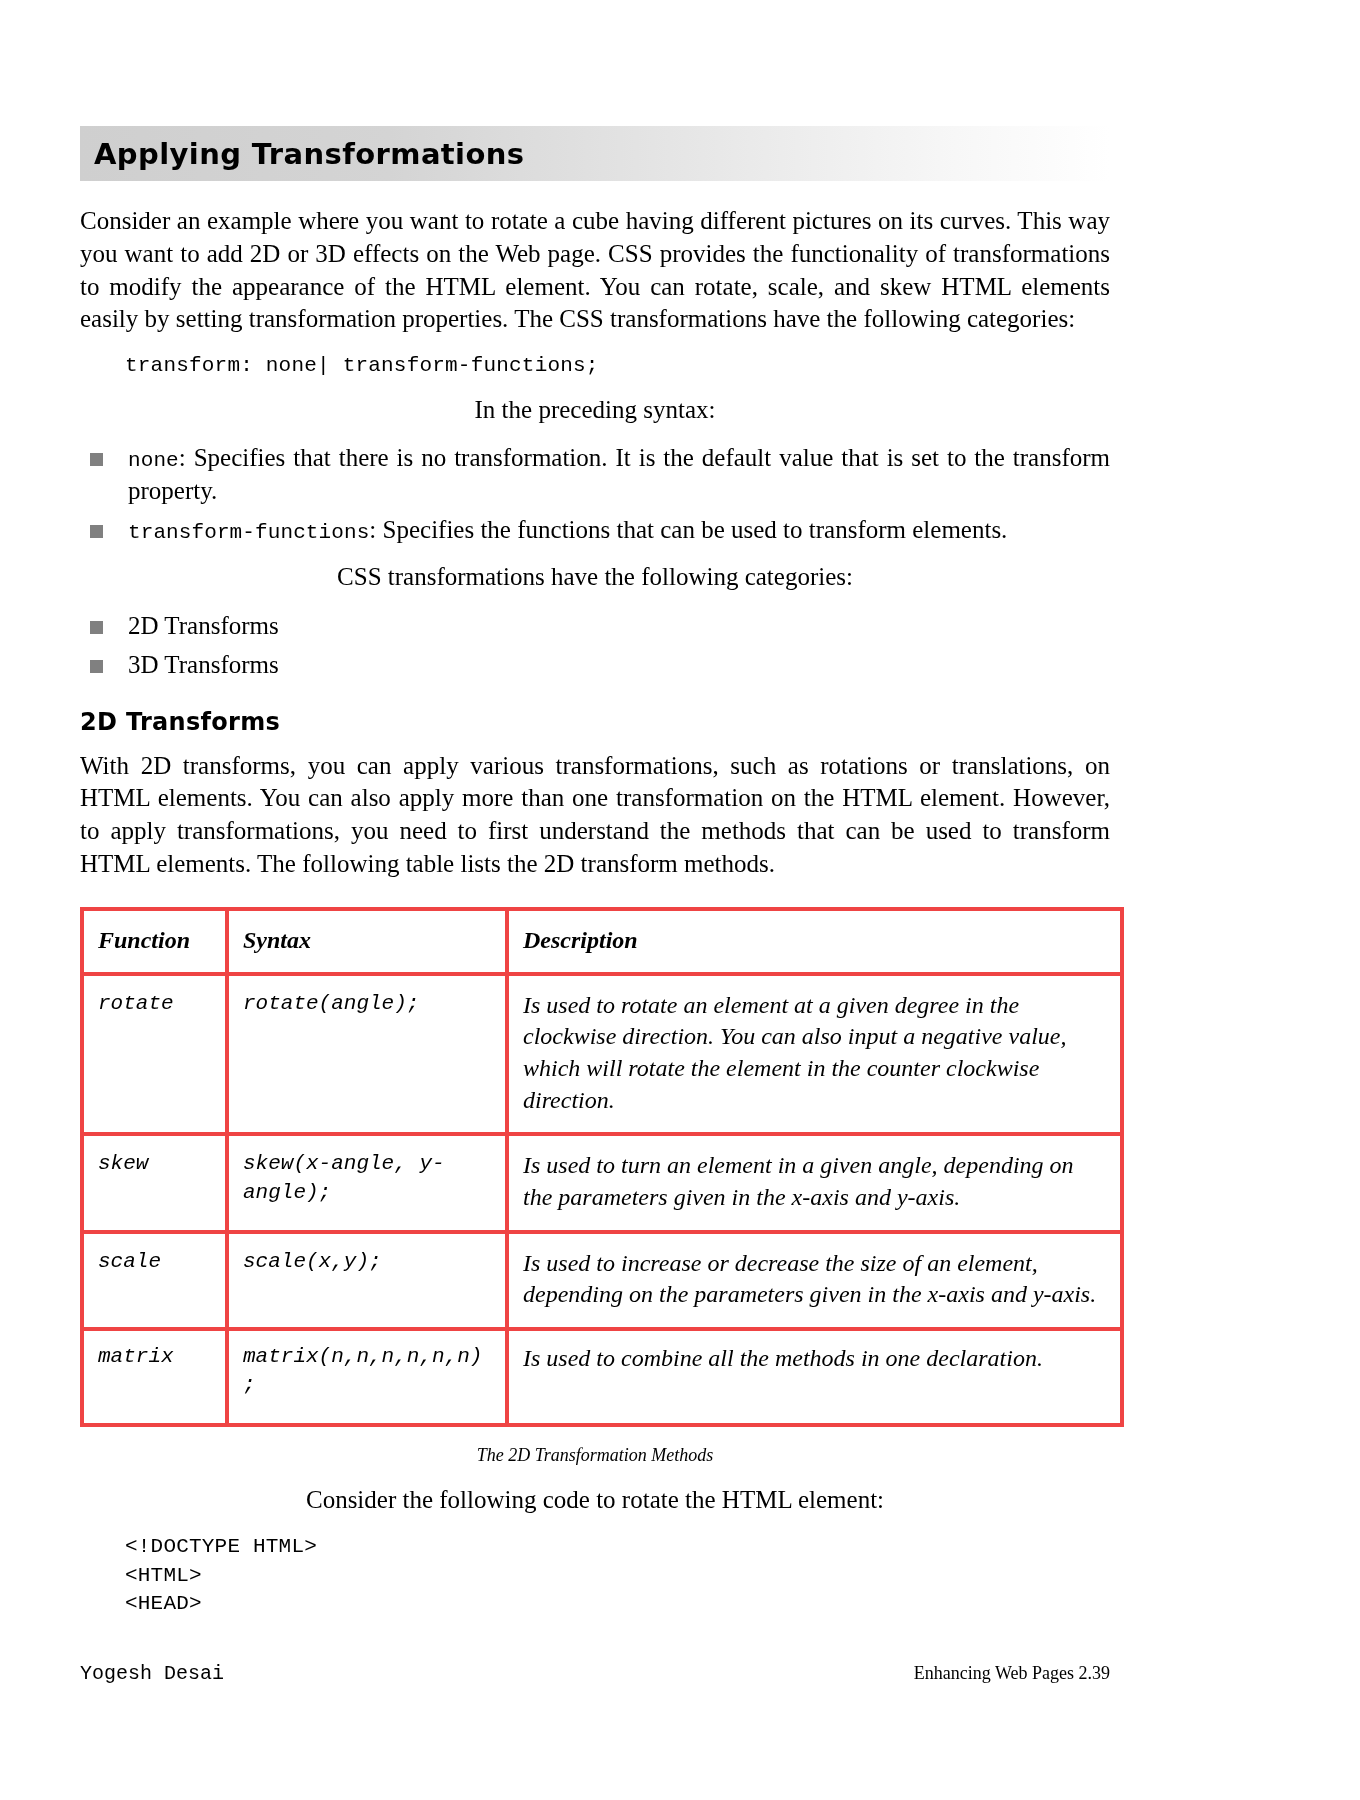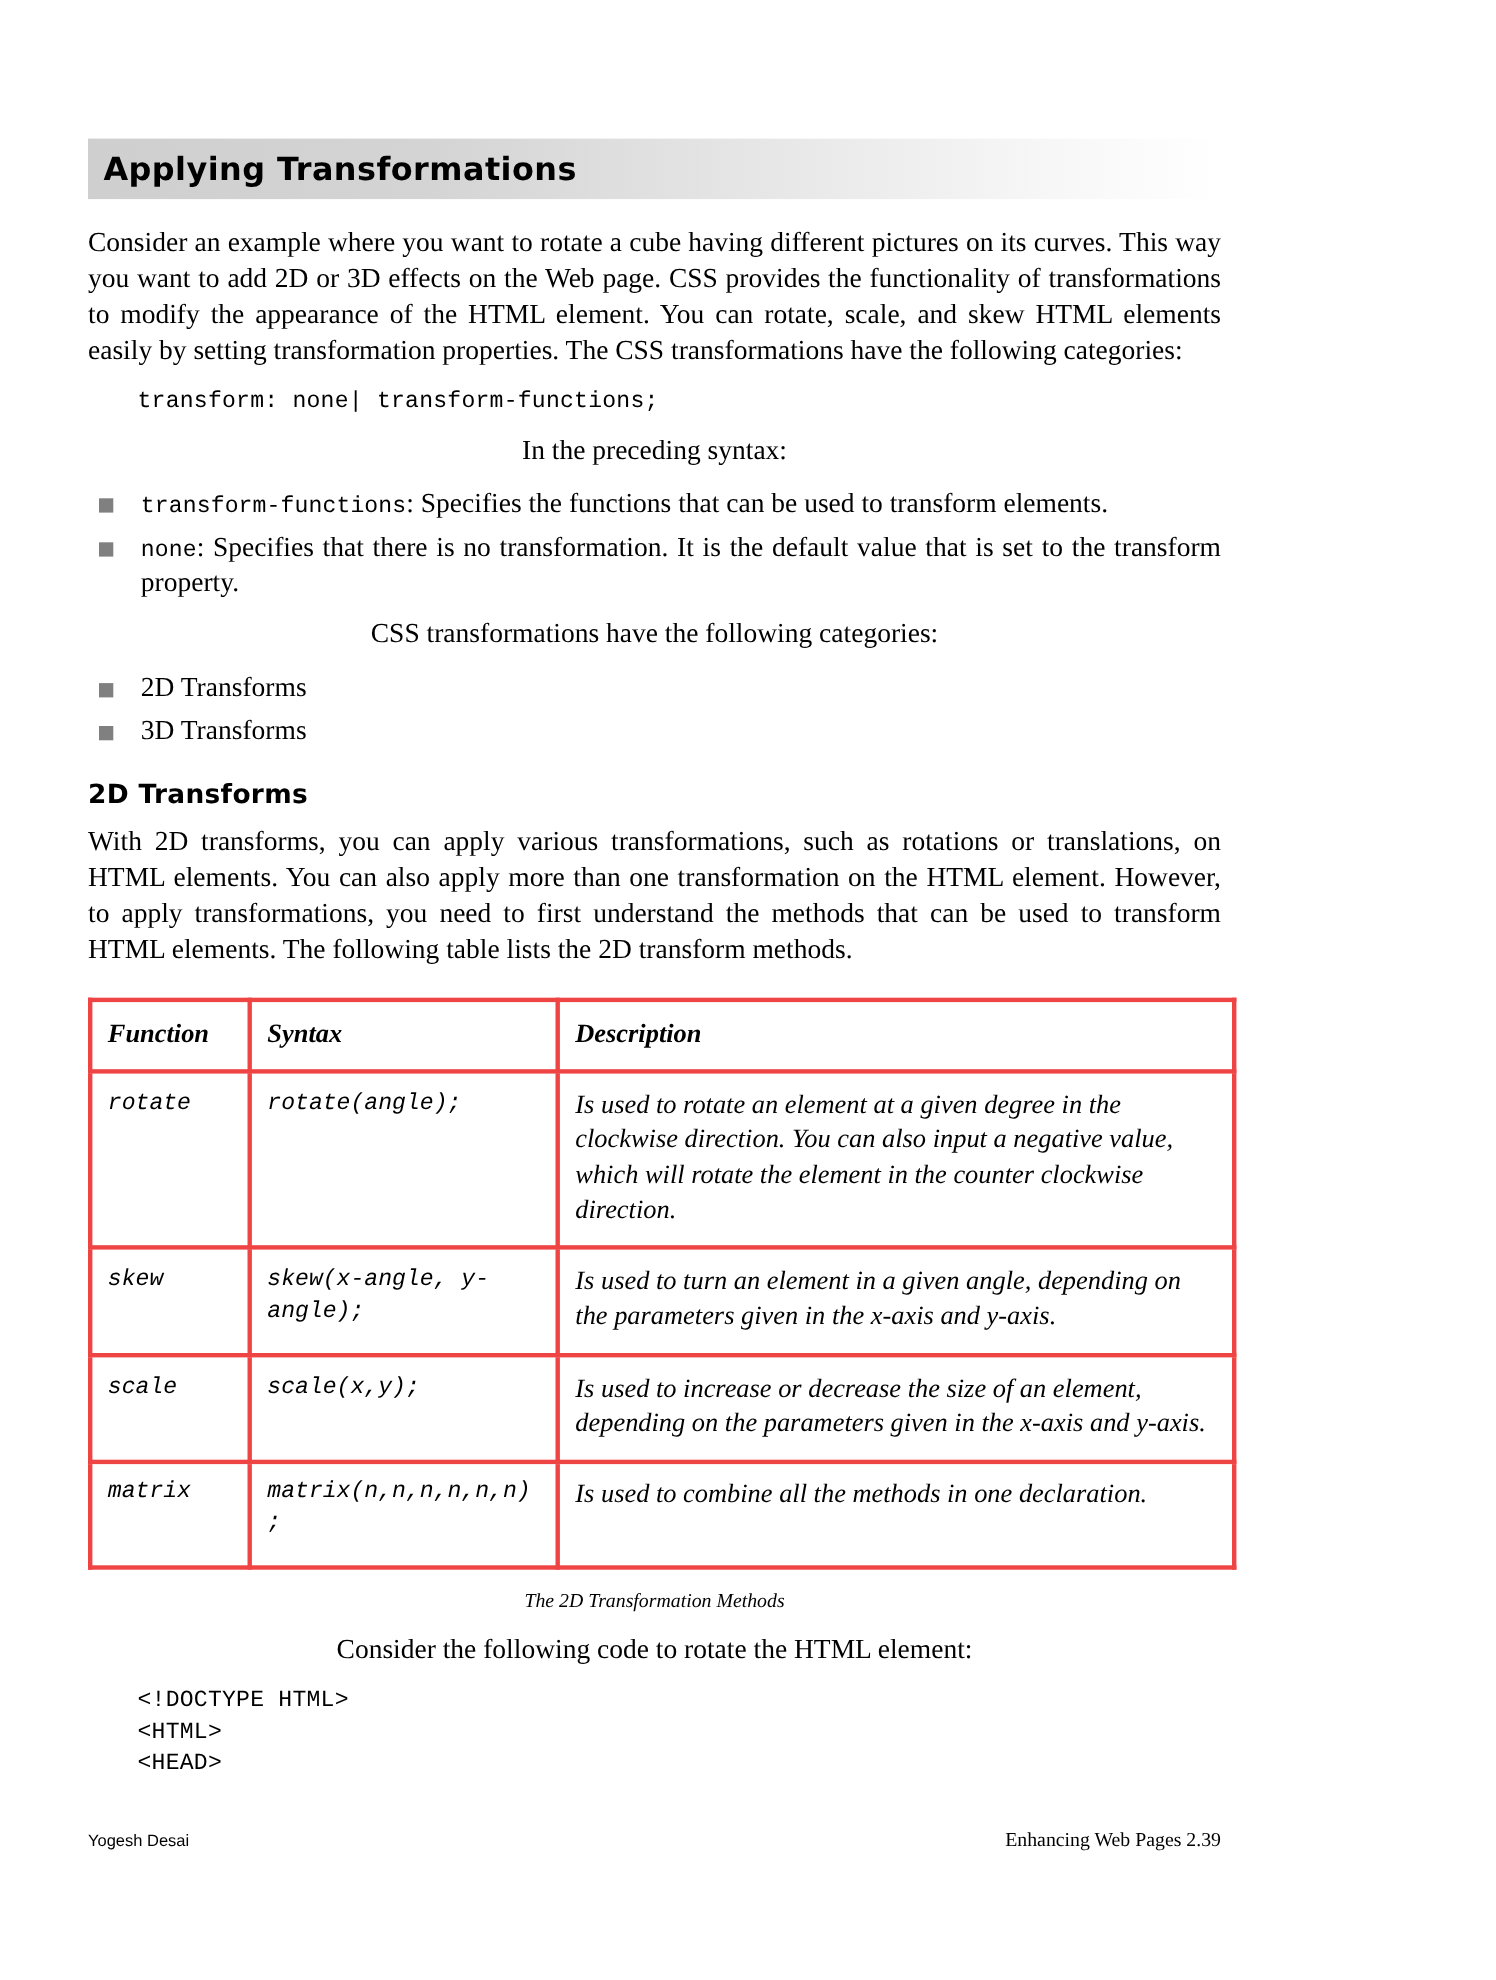--- a/index.html
+++ b/index.html
@@ -176,22 +176,22 @@
   .footer {
     position: absolute;
     left: 80px;
     top: 1662px;
     width: 1030px;
     display: flex;
     justify-content: space-between;
     align-items: baseline;
   }
   .footer-left {
-    font-family: Liberation Sans, sans-serif;
-    font-size: 15px;
+    font-family: Liberation Mono, monospace;
+    font-size: 20px;
   }
   .footer-right {
     font-family: "Liberation Serif", serif;
     font-size: 18px;
   }
 </style>
 </head>
 <body>
 
 <div class="page">
@@ -203,24 +203,24 @@
     </div>
 
     <p class="body">Consider an example where you want to rotate a cube having different pictures on its curves. This way you want to add 2D or 3D effects on the Web page. CSS provides the functionality of transformations to modify the appearance of the HTML element. You can rotate, scale, and skew HTML elements easily by setting transformation properties. The CSS transformations have the following categories:</p>
 
     <div class="codeline">transform: none| transform-functions;</div>
 
     <p class="body nojust">In the preceding syntax:</p>
 
     <ul class="bullets">
       <li>
+        <span class="sq"></span><span class="mono-inline">none</span><span>: Specifies that there is no transformation. It is the default value that is set to the transform property.</span>
+      </li>
+      <li>
         <span class="sq"></span><span class="mono-inline">transform-functions</span><span>: Specifies the functions that can be used to transform elements.</span>
-      </li>
-      <li>
-        <span class="sq"></span><span class="mono-inline">none</span><span>: Specifies that there is no transformation. It is the default value that is set to the transform property.</span>
       </li>
     </ul>
 
     <p class="body nojust">CSS transformations have the following categories:</p>
 
     <ul class="bullets">
       <li class="nojust">
         <span class="sq"></span><span>2D Transforms</span>
       </li>
       <li class="nojust">

